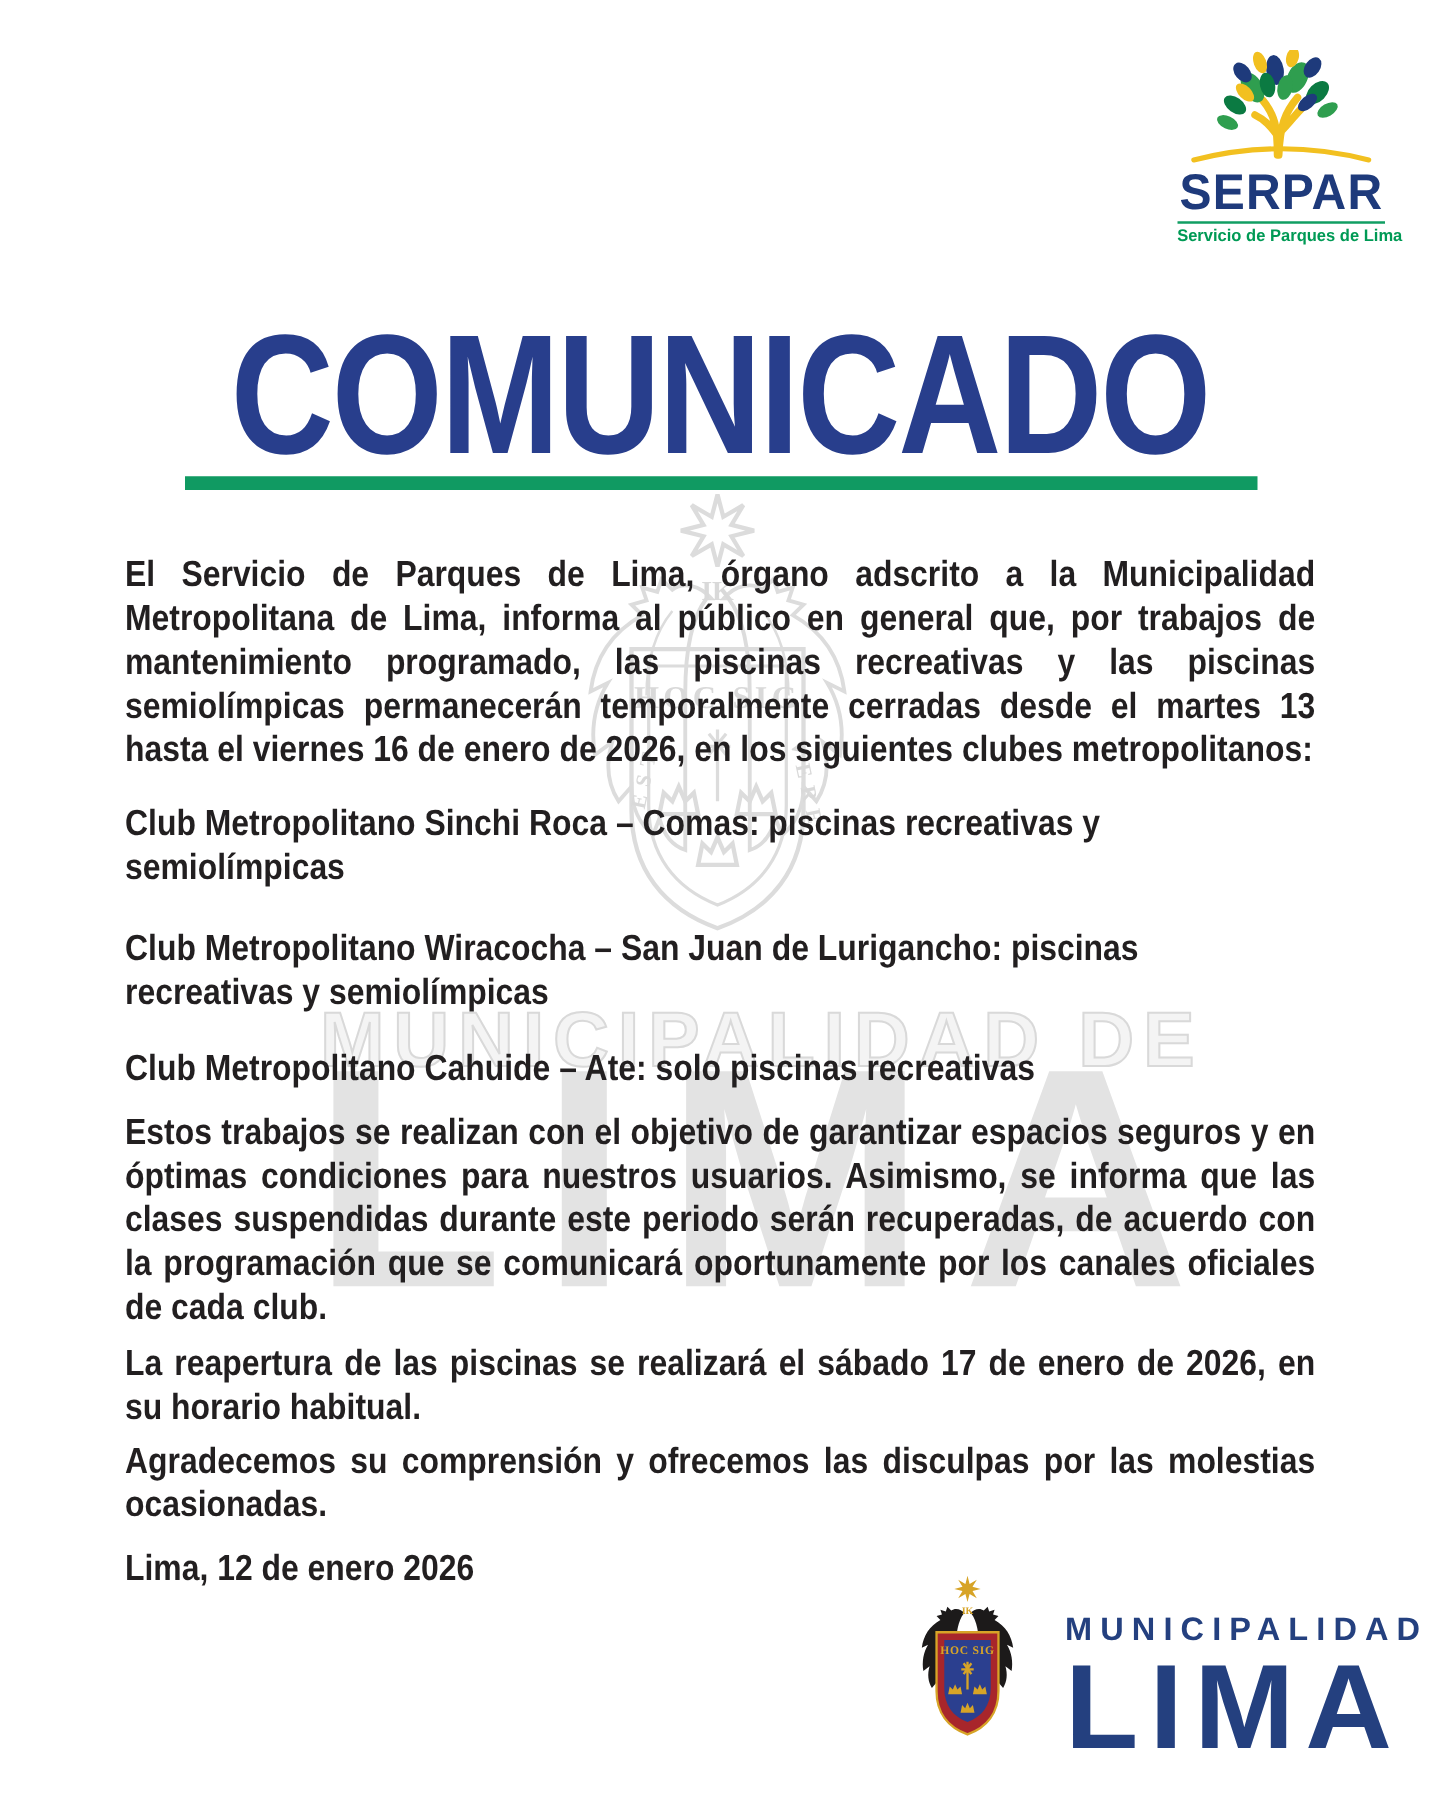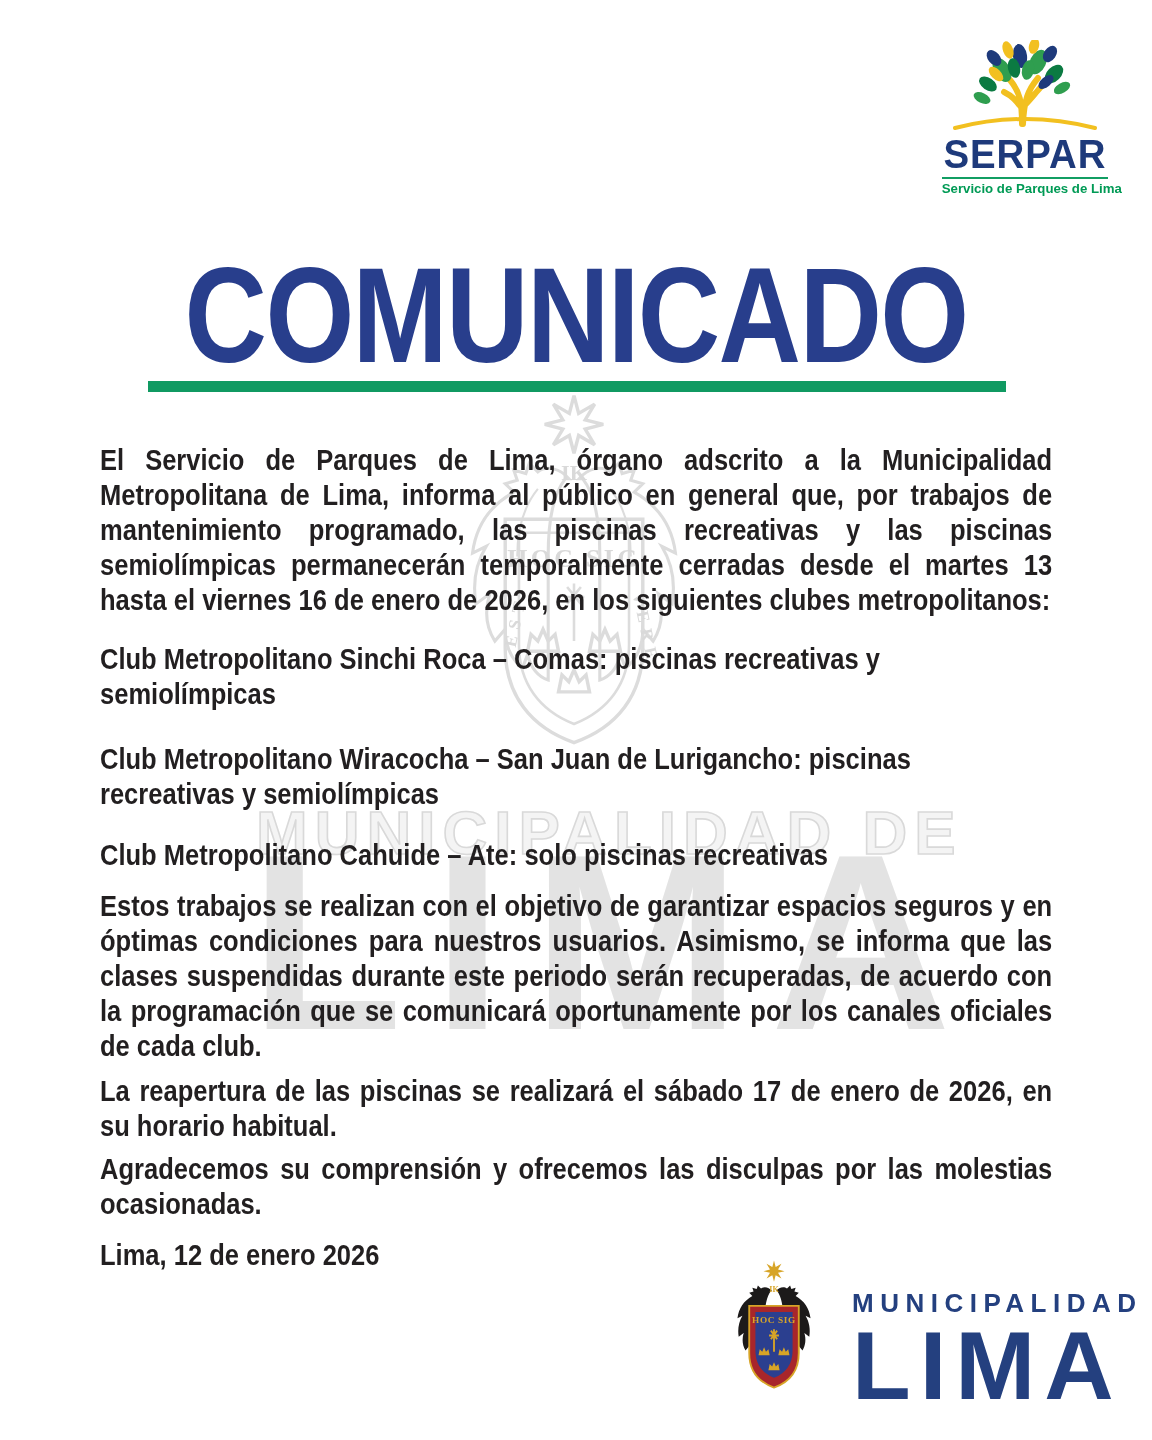--- a/index.html
+++ b/index.html
@@ -24,21 +24,21 @@
     -webkit-text-stroke:1.6px #d9d9d9;
     white-space:nowrap;
   }
   .wm-line2 {
     position:absolute; left:250px; top:818px;
     font-size:250px; line-height:1; font-weight:bold;
     letter-spacing:30px; color:#e3e3e3; white-space:nowrap;
   }
 
   
-  .serpar { position:absolute; left:940px; top:40px; width:170px; z-index:3; text-align:left; }
+  .serpar { position:absolute; left:940px; top:40px; width:170px; z-index:3; text-align:right; }
   .serpar svg { display:block; margin:0 auto; }
   .serpar-name {
     font-weight:bold; font-size:40px; letter-spacing:1px;
     color:#1e3a7b; line-height:1; transform:scaleX(0.96); margin-top:2px;
   }
   .serpar-rule { height:2px; background:#119e63; margin:3px 2px 3px 2px; }
   .serpar-tag {
     font-weight:bold; font-size:13.5px; color:#009a55;
     line-height:1.1; transform:scaleX(0.98); white-space:nowrap;
   }

